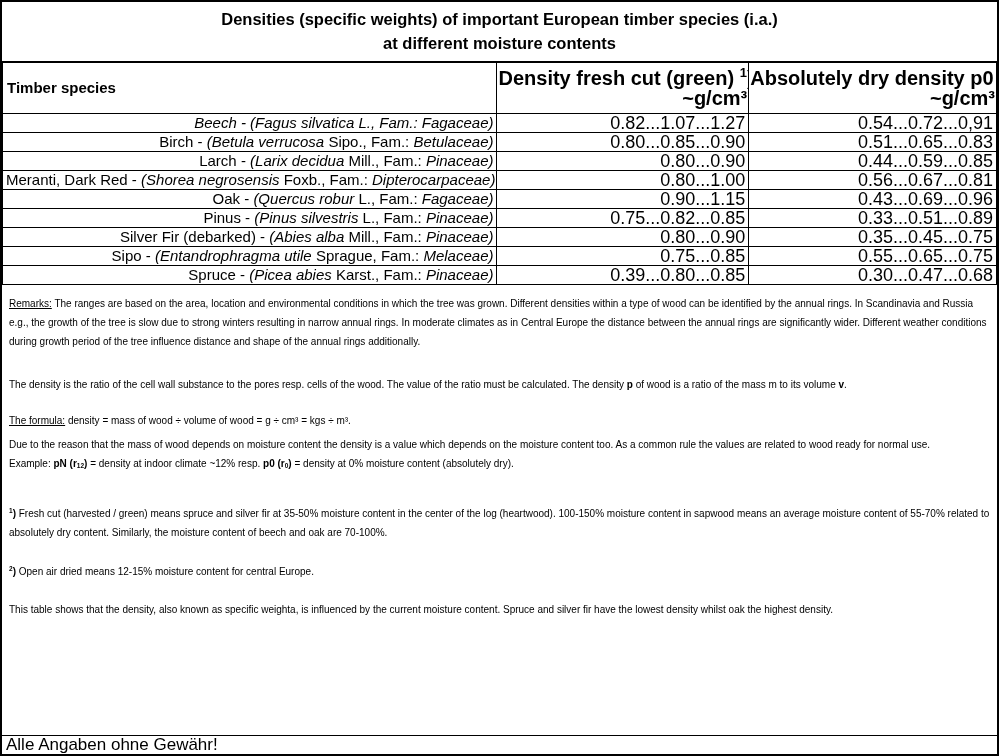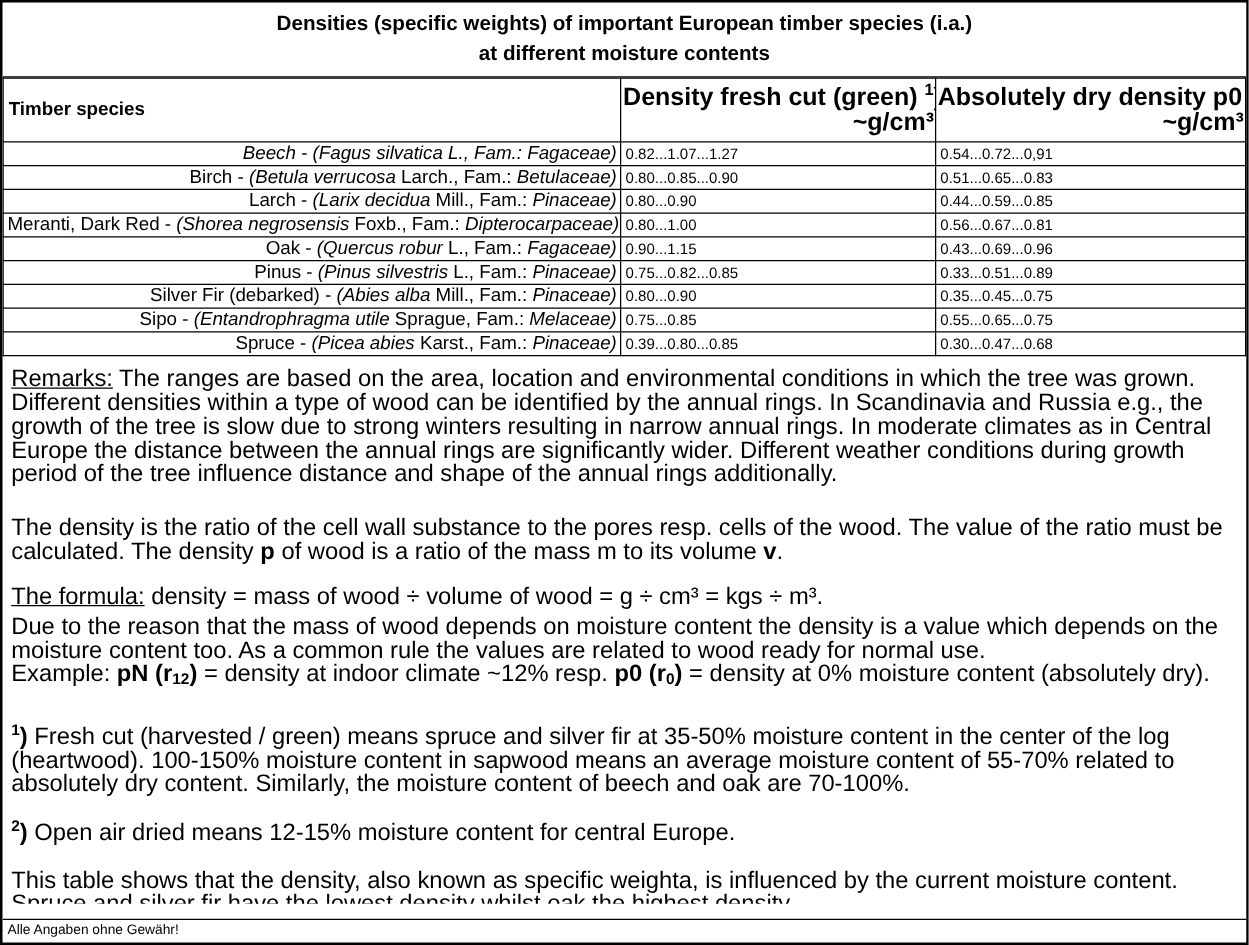--- a/index.html
+++ b/index.html
@@ -16,34 +16,34 @@
     padding:5px 0 6px 0;
   }
   
   table{border-collapse:collapse;width:100%;table-layout:fixed;}
   col.c1{width:493px;} col.c2{width:251px;} col.c3{width:247px;}
   th,td{border:1px solid #000;overflow:hidden;white-space:nowrap;}
   thead th{height:48px;font-weight:bold;font-size:20px;vertical-align:middle;text-align:right;line-height:20px;}
   th.species-h{text-align:left;padding-left:4px;font-size:15px;}
   tbody td{height:18px;line-height:18px;padding:0 3px;}
   td.species{font-size:15px;text-align:right;}
-  td.val{font-size:12px;text-align:left;}
+  td.val{font-size:18px;text-align:right;}
   
-  .remarks{flex:1;padding:0 7px;font-size:19px;line-height:19px;overflow:hidden;}
+  .remarks{flex:1;padding:0 7px;font-size:10px;line-height:19px;overflow:hidden;}
   .remarks p{margin:0;}
   .remarks p:nth-child(1){margin-top:9px;}
   .remarks p:nth-child(2){margin-top:24px;}
   .remarks p:nth-child(3){margin-top:17px;}
   .remarks p:nth-child(4){margin-top:5px;}
   .remarks p:nth-child(5){margin-top:0;}
   .remarks p:nth-child(6){margin-top:31px;}
   .remarks p:nth-child(7){margin-top:20px;}
   .remarks p:nth-child(8){margin-top:19px;}
   
-  .footer{border-top:1px solid #000;font-size:11px;line-height:13px;padding:2px 4px 3px 4px;margin-top:12px;}
+  .footer{border-top:1px solid #000;font-size:17px;line-height:13px;padding:2px 4px 3px 4px;margin-top:12px;}
   
   .b{font-weight:bold;}
   .i{font-style:italic;}
   .u{text-decoration:underline;}
   sup,sub{line-height:0;font-size:0.65em;}
   sup{vertical-align:super;}
   sub{vertical-align:-0.18em;}
 </style>
 </head>
 <body>
@@ -74,21 +74,21 @@
         </th>
       </tr>
     </thead>
     <tbody id="rows">
         <tr>
           <td class="species"><span class="i">Beech - (Fagus silvatica L., Fam.: Fagaceae)</span></td>
           <td class="val">0.82...1.07...1.27</td>
           <td class="val">0.54...0.72...0,91</td>
         </tr>
         <tr>
-          <td class="species"><span>Birch - </span><span class="i">(Betula verrucosa</span><span> Larch., Fam.: </span><span class="i">Betulaceae)</span></td>
+          <td class="species"><span>Birch - </span><span class="i">(Betula verrucosa</span><span> Sipo., Fam.: </span><span class="i">Betulaceae)</span></td>
           <td class="val">0.80...0.85...0.90</td>
           <td class="val">0.51...0.65...0.83</td>
         </tr>
         <tr>
           <td class="species"><span>Larch - </span><span class="i">(Larix decidua</span><span> Mill., Fam.: </span><span class="i">Pinaceae)</span></td>
           <td class="val">0.80...0.90</td>
           <td class="val">0.44...0.59...0.85</td>
         </tr>
         <tr>
           <td class="species"><span>Meranti, Dark Red - </span><span class="i">(Shorea negrosensis</span><span> Foxb., Fam.: </span><span class="i">Dipterocarpaceae)</span></td>

